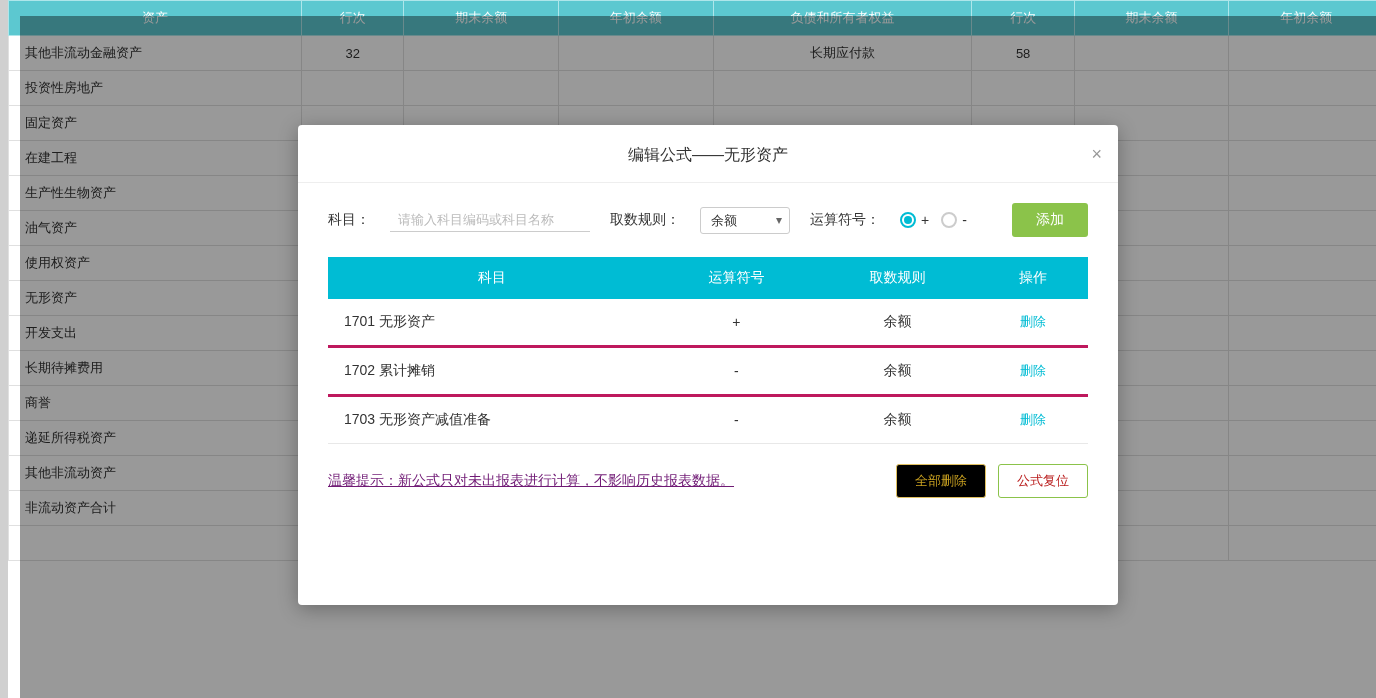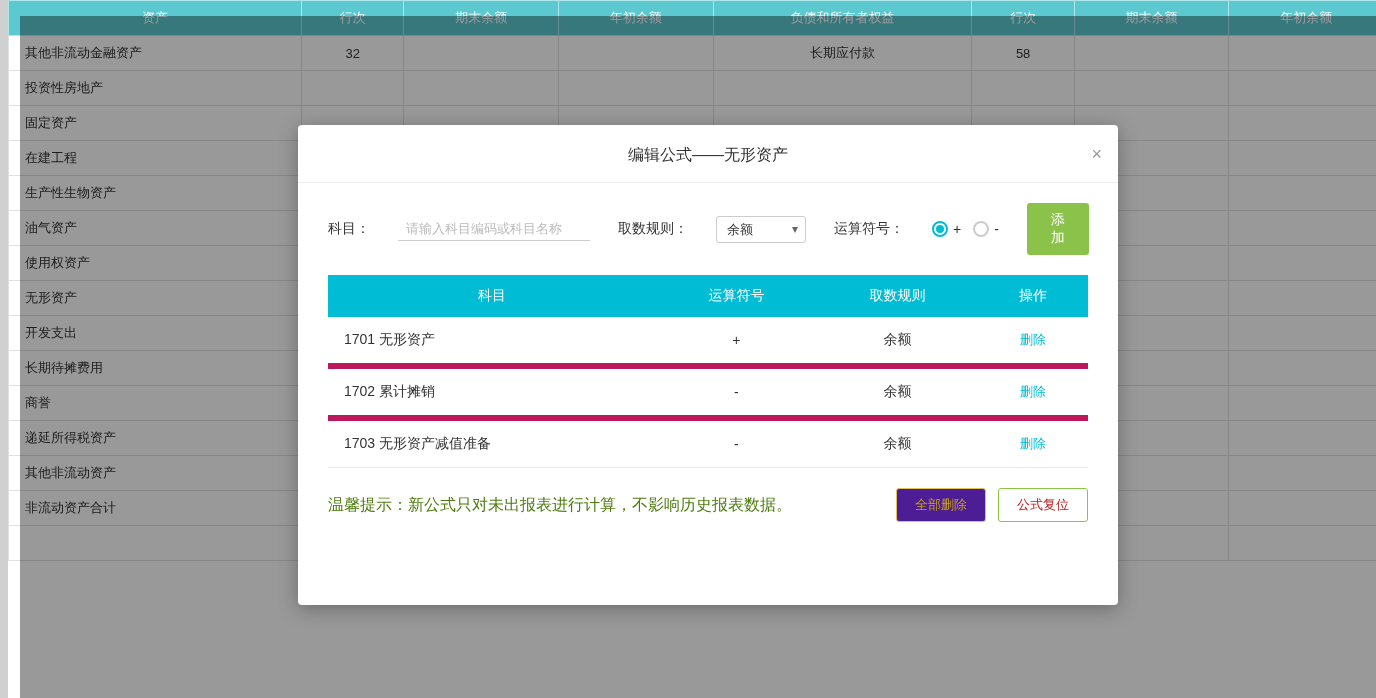--- a/index.html
+++ b/index.html
@@ -100,21 +100,21 @@
       background: none;
       border: none;
       line-height: 1;
     }
 
     
     .form-row {
       display: flex;
       align-items: center;
       padding: 20px 30px;
-      gap: 28px;
+      gap: 20px;
     }
 
     .form-label {
       color: #333;
       white-space: nowrap;
       font-size: 14px;
     }
 
     .form-input {
       border: none;
@@ -226,21 +226,21 @@
 
     .modal-table thead th {
       color: #fff;
       padding: 12px 16px;
       font-weight: normal;
       font-size: 14px;
       text-align: center;
     }
 
     .modal-table tbody tr {
-      border-bottom: 6px solid #be185d;
+      border-bottom: 3px solid #be185d;
     }
 
     .modal-table tbody tr:last-child {
       border-bottom: 1px solid #e8e8e8;
     }
 
     .modal-table tbody td {
       padding: 14px 16px;
       text-align: center;
       color: #333;
@@ -260,33 +260,34 @@
 
     
     .modal-footer {
       padding: 20px 30px 10px;
       display: flex;
       align-items: center;
       justify-content: space-between;
     }
 
     .modal-tip {
-      color: #4d7c0f;
-      font-size: 16px;
+      color: #701a75;
+      font-size: 14px;
+      text-decoration: underline;
     }
 
     .footer-btns {
       display: flex;
       gap: 12px;
     }
 
     .btn-outline {
       border: 1px solid #e0c060;
       color: #c8a020;
-      background: #4c1d95;
+      background: #000000;
       border-radius: 3px;
       padding: 7px 18px;
       font-size: 13px;
       cursor: pointer;
     }
 
     .btn-outline-green {
       border: 1px solid #8bc34a;
       color: #b91c1c;
       background: #fff;

